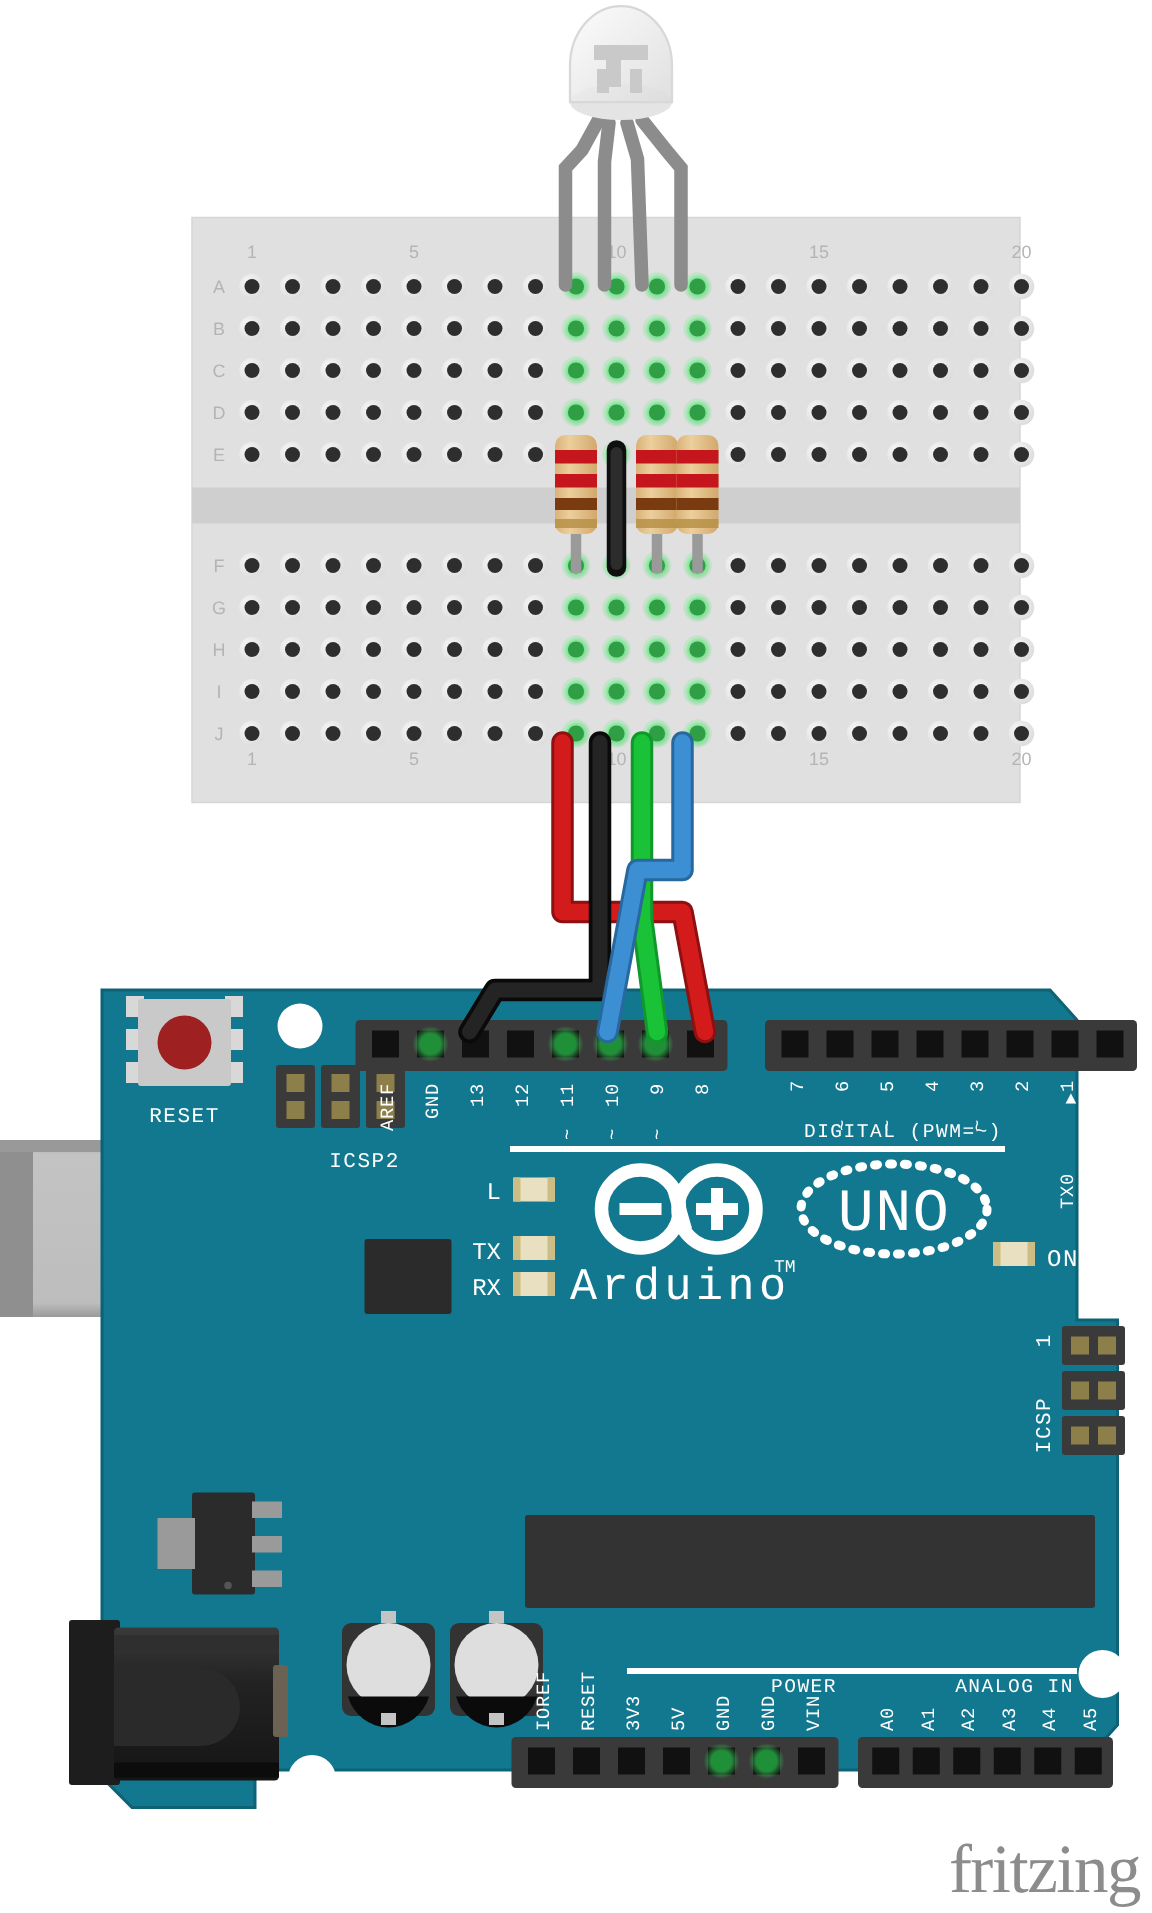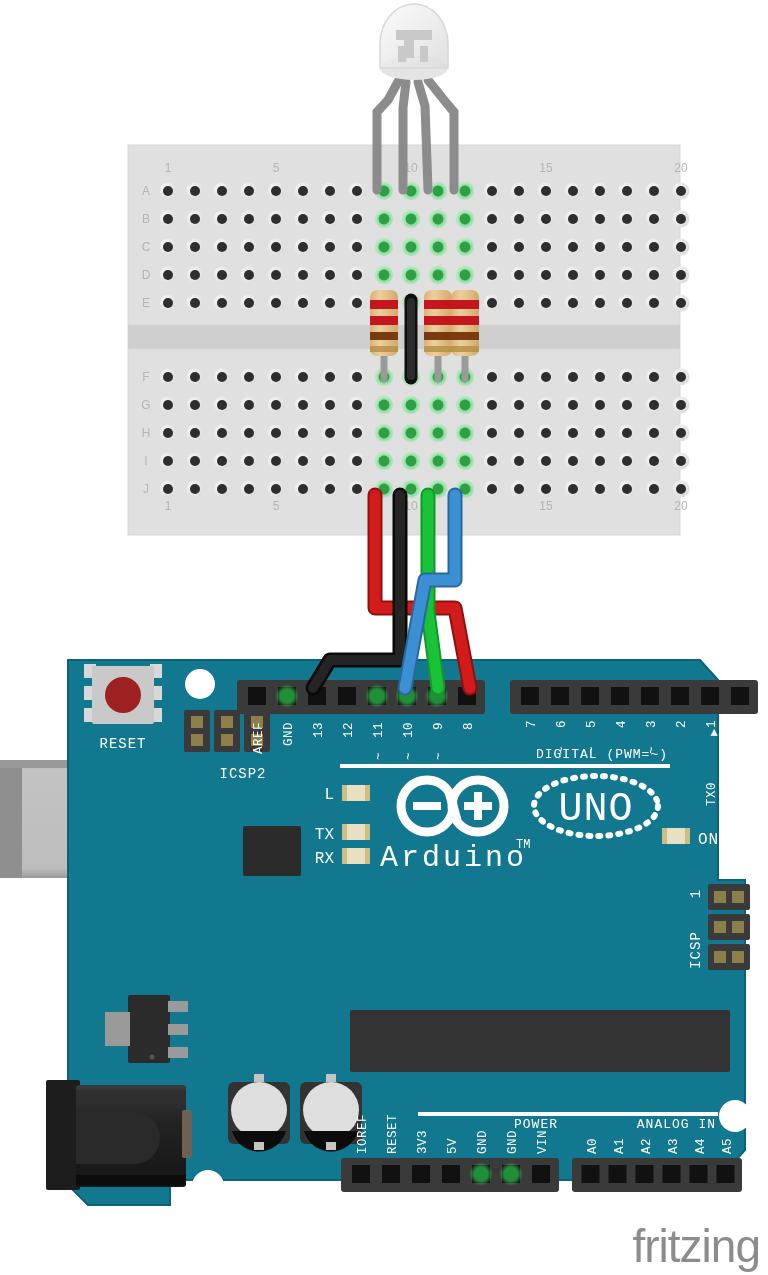--- a/index.html
+++ b/index.html
@@ -25,21 +25,21 @@
   .pcb-text {
     font-family: "Liberation Mono", "DejaVu Sans Mono", monospace;
     fill: #ffffff;
   }
   .pin-label { font-size: 12.5px; letter-spacing: 0.5px; }
   .sect-label { font-size: 13px; letter-spacing: 1px; }
   .brand-text { font-size: 30px; letter-spacing: 3px; }
   .fritz {
     position: absolute;
     right: 8px; bottom: 6px;
-    font-family: Liberation Sans, sans-serif;
+    font-family: Liberation Serif, serif;
     font-size: 46px;
     color: #8c8c8c;
     letter-spacing: -1px;
     line-height: 1;
     user-select: none;
   }
 </style>
 </head>
 <body>
 

